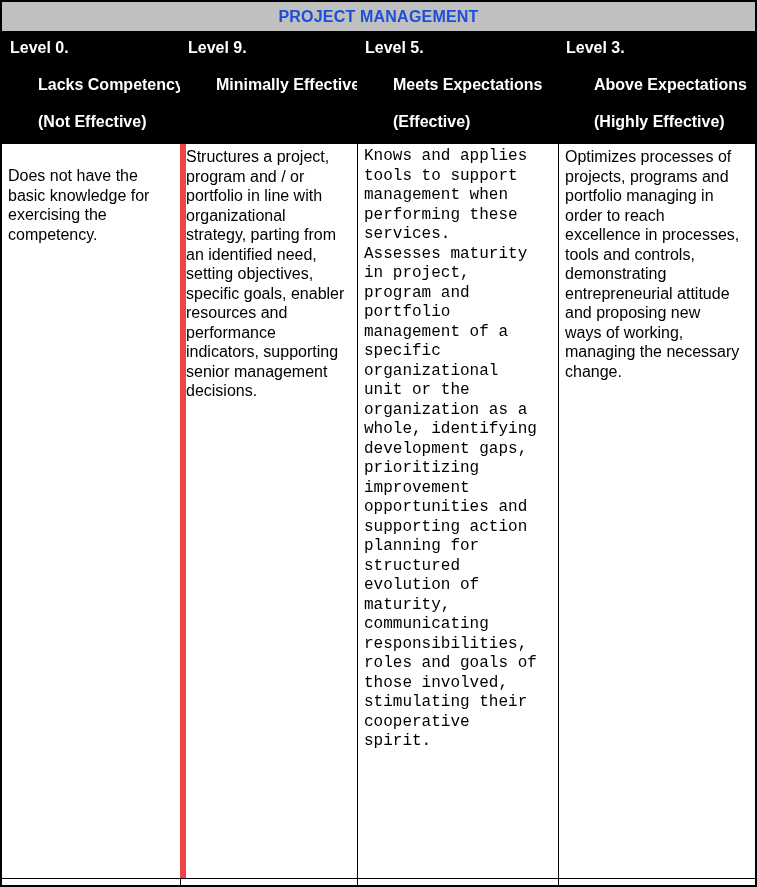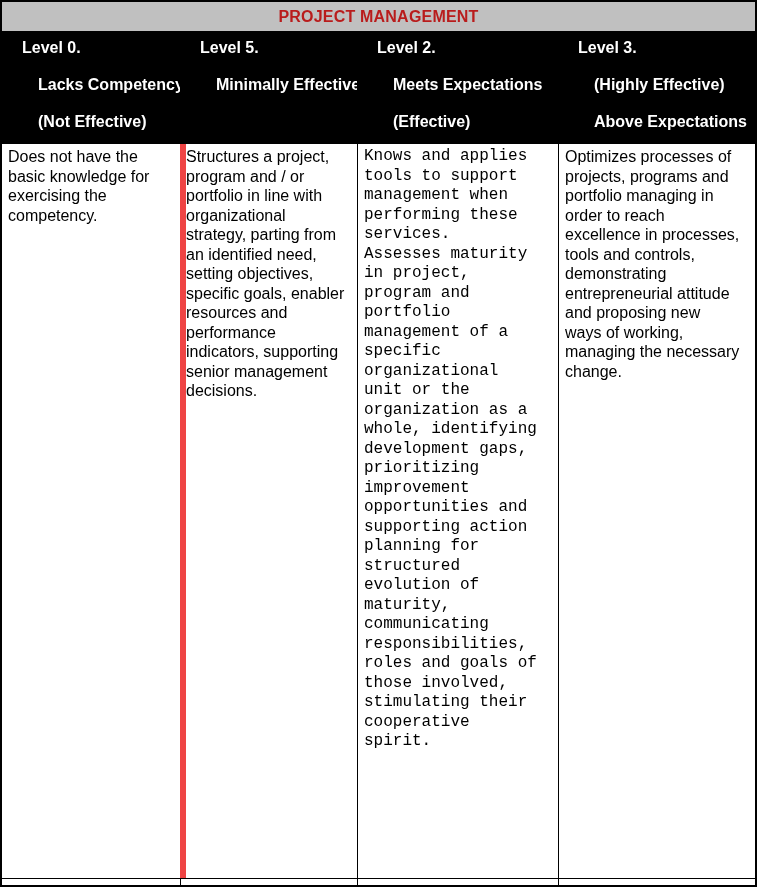--- a/index.html
+++ b/index.html
@@ -23,60 +23,60 @@
     flex: 0 0 29px;
     background: #c0c0c0;
     border-bottom: 1px solid #000000;
     display: flex;
     align-items: center;
     justify-content: center;
   }
   .title-row span {
     font-size: 16px;
     font-weight: bold;
-    color: #b91c1c;
+    color: #1d4ed8;
     letter-spacing: 0.2px;
   }
   .header-row {
     flex: 0 0 112px;
     background: #000000;
     display: grid;
     grid-template-columns: 178px 177px 201px 197px;
   }
   .hcell {
     box-sizing: border-box;
     padding: 0 4px 0 8px;
     overflow: hidden;
   }
   .hline {
     color: #ffffff;
     font-size: 16px;
     font-weight: bold;
     line-height: 20px;
     white-space: nowrap;
   }
-  .hline.first { margin-top: 6px; margin-left: 12px; }
+  .hline.first { margin-top: 6px; }
   .hline.next  { margin-top: 17px; margin-left: 28px; }
   .body-row {
     flex: 1 1 auto;
     display: grid;
     grid-template-columns: 178px 177px 201px 197px;
     border-bottom: 1px solid #000000;
     background: #ffffff;
   }
   .bcell {
     box-sizing: border-box;
     padding-top: 3px;
     overflow: hidden;
     color: #000000;
     font-size: 16px;
     line-height: 19.5px;
   }
   .bcell p { margin: 0; }
-  .bcell.c0 { padding-left: 6px; padding-right: 12px; }
+  .bcell.c0 { padding-left: 6px; padding-right: 12px; margin-top: 19px; }
   .bcell.c1 { border-left: 6px solid #ef4444; padding-right: 12px; }
   .bcell.c2 { border-left: 1px solid #000000; padding-left: 6px; padding-right: 12px; }
   .bcell.c3 { border-left: 1px solid #000000; padding-left: 6px; padding-right: 14px; }
   .mt42 { margin-top: 42px; }
   .mt48 { margin-top: 48px; font-family: Liberation Mono, monospace; }
   .stub-row {
     flex: 0 0 6px;
     display: grid;
     grid-template-columns: 178px 177px 201px 197px;
     background: #ffffff;
@@ -93,33 +93,33 @@
     <span>PROJECT MANAGEMENT</span>
   </div>
 
   <div class="header-row">
     <div class="hcell">
       <div class="hline first">Level 0.</div>
       <div class="hline next">Lacks Competency</div>
       <div class="hline next">(Not Effective)</div>
     </div>
     <div class="hcell">
-      <div class="hline first">Level 5.</div>
+      <div class="hline first">Level 9.</div>
       <div class="hline next">Minimally Effective</div>
       <div class="hline next"></div>
     </div>
     <div class="hcell">
-      <div class="hline first">Level 2.</div>
+      <div class="hline first">Level 5.</div>
       <div class="hline next">Meets Expectations</div>
       <div class="hline next">(Effective)</div>
     </div>
     <div class="hcell">
       <div class="hline first">Level 3.</div>
+      <div class="hline next">Above Expectations</div>
       <div class="hline next">(Highly Effective)</div>
-      <div class="hline next">Above Expectations</div>
     </div>
   </div>
 
   <div class="body-row">
     <div class="bcell c0">
       <p>Does not have the basic knowledge for exercising the competency.</p>
     </div>
     <div class="bcell c1">
       <p>Structures a project, program and / or portfolio in line with organizational strategy, parting from an identified need, setting objectives, specific goals, enabler resources and performance indicators, supporting senior management decisions.</p>
     </div>

